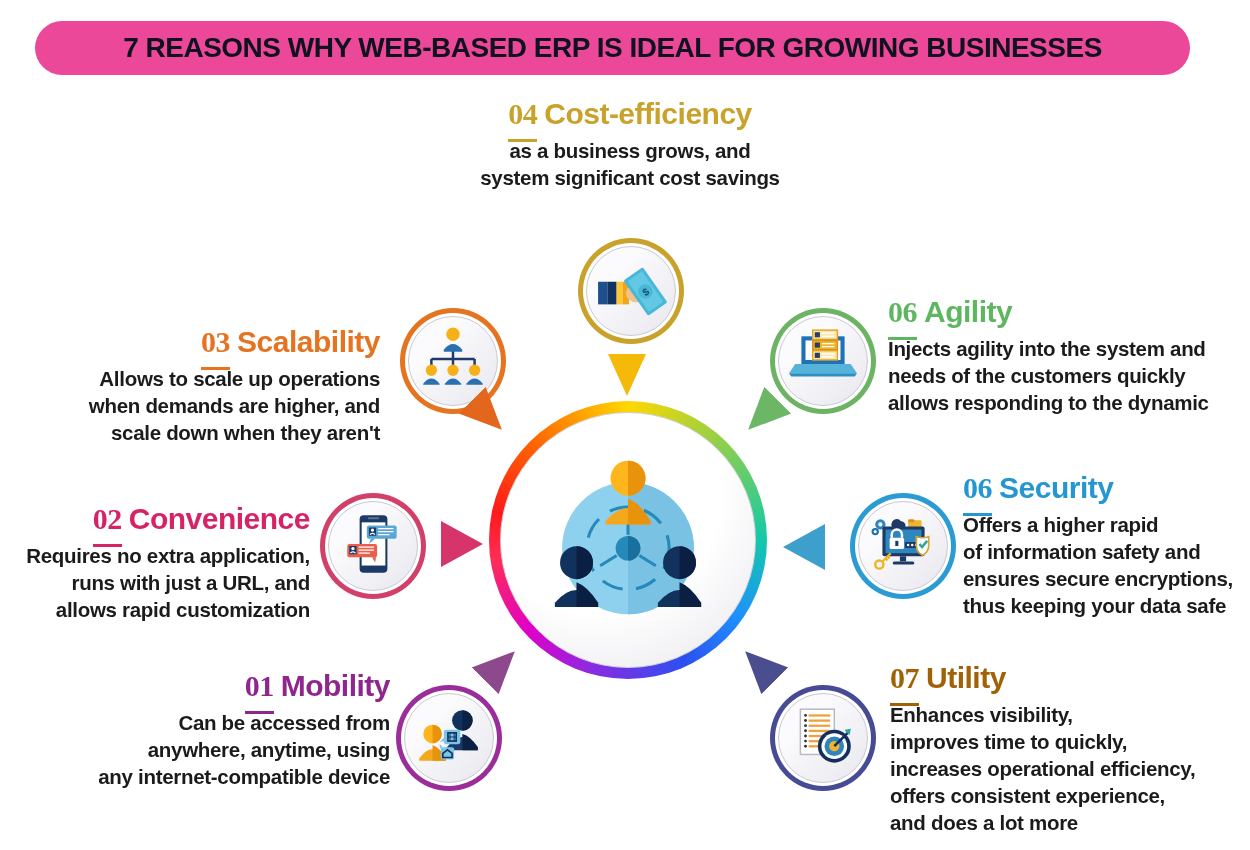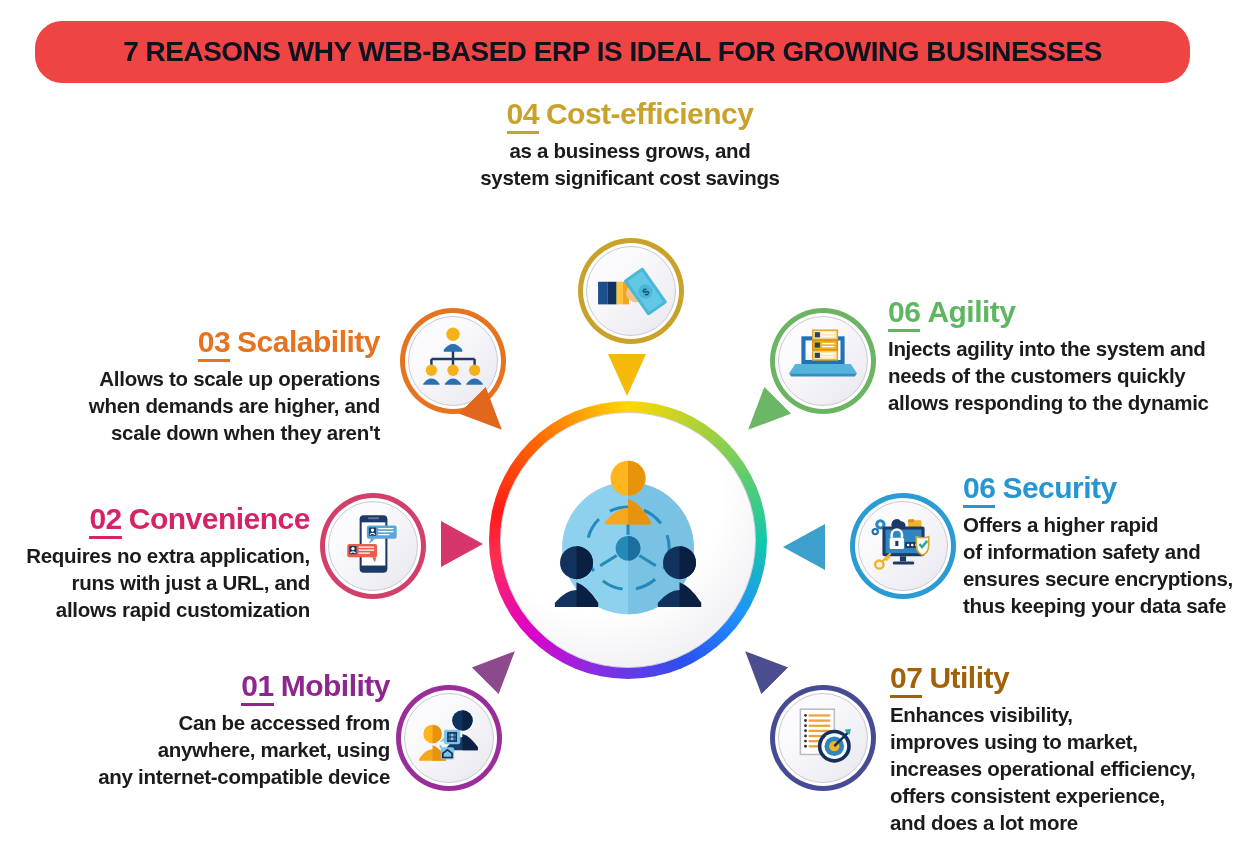--- a/index.html
+++ b/index.html
@@ -3,32 +3,32 @@
 <meta charset="utf-8">
 <style>
   html,body{margin:0;padding:0;}
   body{
     width:1250px;height:850px;position:relative;overflow:hidden;
     background:#ffffff;
     font-family:"Liberation Sans","DejaVu Sans",sans-serif;
   }
   
   .banner{
-    position:absolute;left:35px;top:21px;width:1155px;height:62px;
-    background:#ef4444;border-radius:27px;
+    position:absolute;left:35px;top:21px;width:1155px;height:54px;
+    background:#ec4899;border-radius:27px;
     display:flex;align-items:center;justify-content:center;
   }
   .banner h1{
     margin:0;font-size:28px;font-weight:700;letter-spacing:-.5px;
     color:#10131f;white-space:nowrap;
   }
   
   .item{position:absolute;}
   .item .heading{font-size:30px;font-weight:700;letter-spacing:-.5px;white-space:nowrap;}
-  .item .num{border-bottom:3px solid currentColor;padding-bottom:1px;margin-right:7px;}
+  .item .num{border-bottom:3px solid currentColor;padding-bottom:9px;margin-right:7px;font-family:Liberation Serif, serif;}
   .item .desc{margin-top:6px;font-size:20.5px;font-weight:700;line-height:27px;color:#1b1b1b;letter-spacing:-.3px;}
   .align-r{text-align:right;}
   .align-l{text-align:left;}
   .align-c{text-align:center;}
   .c-cost{color:#c9a22b;}  .c-scal{color:#e5731f;margin-top:32px;}  .c-agil{color:#5fb661;}
   .c-conv{color:#d62368;margin-top:23px;} .c-secu{color:#2596d1;}  .c-mobi{color:#8e268e;}
   .c-util{color:#a16207;}
   
   .badge{position:absolute;border-radius:50%;padding:5px;}
   .badge .white{border-radius:50%;background:#fff;padding:3px;}
@@ -254,21 +254,21 @@
   </div>
     </div>
 </div>
 
 <div class="item align-r" style="left:85px;top:669px;width:305px;">
   <div class="heading c-mobi">
     <span class="num">01</span><span>Mobility</span>
   </div>
   <div class="desc">
     <div>Can be accessed from</div>
-    <div>anywhere, market, using</div>
+    <div>anywhere, anytime, using</div>
     <div>any internet-compatible device</div>
   </div>
 </div>
 <div class="badge r-mobi" style="left:396px;top:685px;">
   <div class="white">
       <div class="inner">
     <svg width="72" height="72" viewBox="0 0 70 70">
       <circle cx="48" cy="18" r="10" fill="#12325e"></circle>
       <path d="M33 44 Q48 24 63 44 L63 47 H33 Z" fill="#1a3a6b"></path>
       <path d="M48 8 a10 10 0 0 1 0 20 L48 31 Q56 33 63 44 L63 47 H48 Z" fill="#0b2244"></path>
@@ -290,21 +290,21 @@
   </div>
     </div>
 </div>
 
 <div class="item align-l" style="left:890px;top:661px;width:352px;">
   <div class="heading c-util">
     <span class="num">07</span><span>Utility</span>
   </div>
   <div class="desc">
     <div>Enhances visibility,</div>
-    <div>improves using to market,</div>
+    <div>improves time to quickly,</div>
     <div>increases operational efficiency,</div>
     <div>offers consistent experience,</div>
     <div>and does a lot more</div>
   </div>
 </div>
 <div class="badge r-util" style="left:770px;top:685px;">
   <div class="white">
       <div class="inner">
     <svg width="72" height="72" viewBox="0 0 70 70">
       <rect x="13" y="7" width="33" height="44" fill="#ffffff" stroke="#b9bcc4" stroke-width="1.5"></rect>

